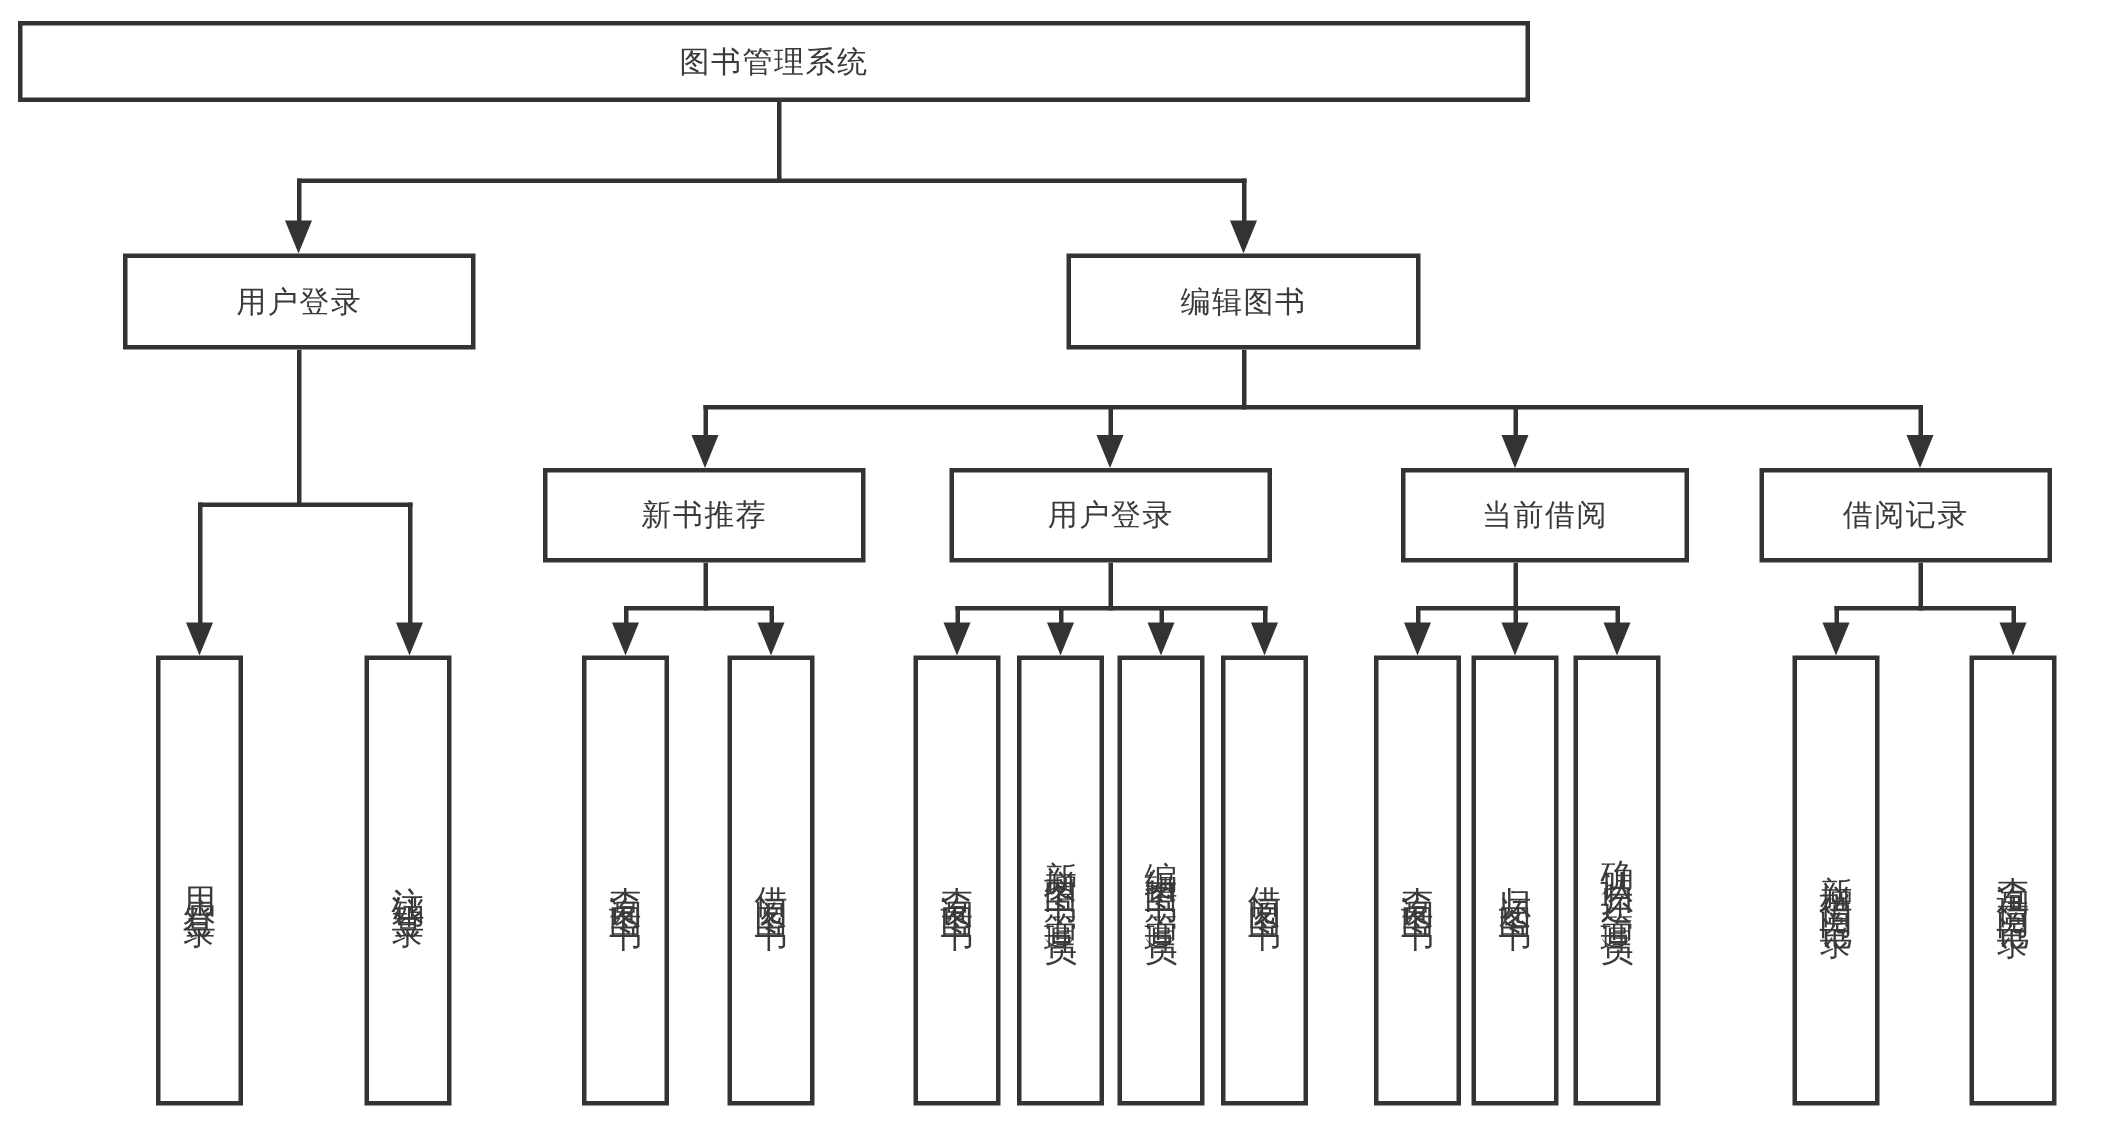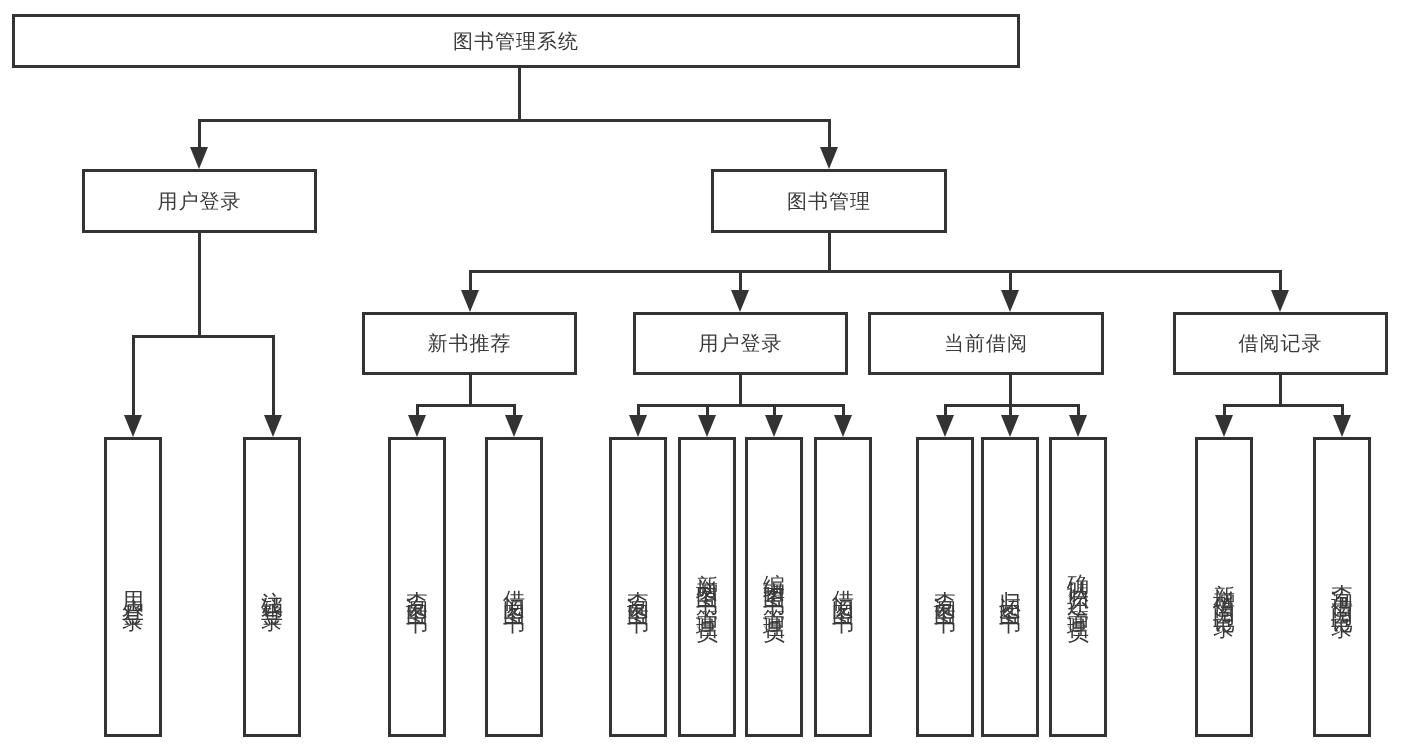--- a/index.html
+++ b/index.html
@@ -82,21 +82,21 @@
   <div class="cline" style="left:198px; top:119px; width:633px; height:3px;"></div>
   <div class="cline" style="left:198px; top:119px; width:3px; height:33px;"></div>
   <div class="cline" style="left:828px; top:119px; width:3px; height:33px;"></div>
   <div class="arrow" style="left:190px; top:147px;"></div>
   <div class="arrow" style="left:820px; top:147px;"></div>
 
   <div class="hbox" style="left:82px; top:169px; width:235px; height:64px;">
     <span>用户登录</span>
   </div>
   <div class="hbox" style="left:711px; top:169px; width:236px; height:64px;">
-    <span>图书管理</span>
+    <span>编辑图书</span>
   </div>
 
   <div class="cline" style="left:198px; top:233px; width:3px; height:105px;"></div>
   <div class="cline" style="left:132px; top:335px; width:143px; height:3px;"></div>
   <div class="cline" style="left:132px; top:335px; width:3px; height:83px;"></div>
   <div class="cline" style="left:272px; top:335px; width:3px; height:83px;"></div>
   <div class="arrow" style="left:124px; top:415px;"></div>
   <div class="arrow" style="left:264px; top:415px;"></div>
 
   <div class="cline" style="left:828px; top:233px; width:3px; height:40px;"></div>
@@ -109,24 +109,24 @@
   <div class="arrow" style="left:731px; top:290px;"></div>
   <div class="arrow" style="left:1001px; top:290px;"></div>
   <div class="arrow" style="left:1271px; top:290px;"></div>
 
   <div class="hbox" style="left:362px; top:312px; width:215px; height:63px;">
     <span>新书推荐</span>
   </div>
   <div class="hbox" style="left:633px; top:312px; width:215px; height:63px;">
     <span>用户登录</span>
   </div>
-  <div class="hbox" style="left:868px; top:312px; width:236px; height:63px;">
+  <div class="hbox" style="left:934px; top:312px; width:192px; height:63px;">
     <span>当前借阅</span>
   </div>
-  <div class="hbox" style="left:1173px; top:312px; width:215px; height:63px;">
+  <div class="hbox" style="left:1173px; top:312px; width:195px; height:63px;">
     <span>借阅记录</span>
   </div>
 
   <div class="cline" style="left:469px; top:375px; width:3px; height:32px;"></div>
   <div class="cline" style="left:416px; top:404px; width:100px; height:3px;"></div>
   <div class="cline" style="left:416px; top:404px; width:3px; height:14px;"></div>
   <div class="cline" style="left:513px; top:404px; width:3px; height:14px;"></div>
   <div class="arrow" style="left:408px; top:415px;"></div>
   <div class="arrow" style="left:505px; top:415px;"></div>
 

